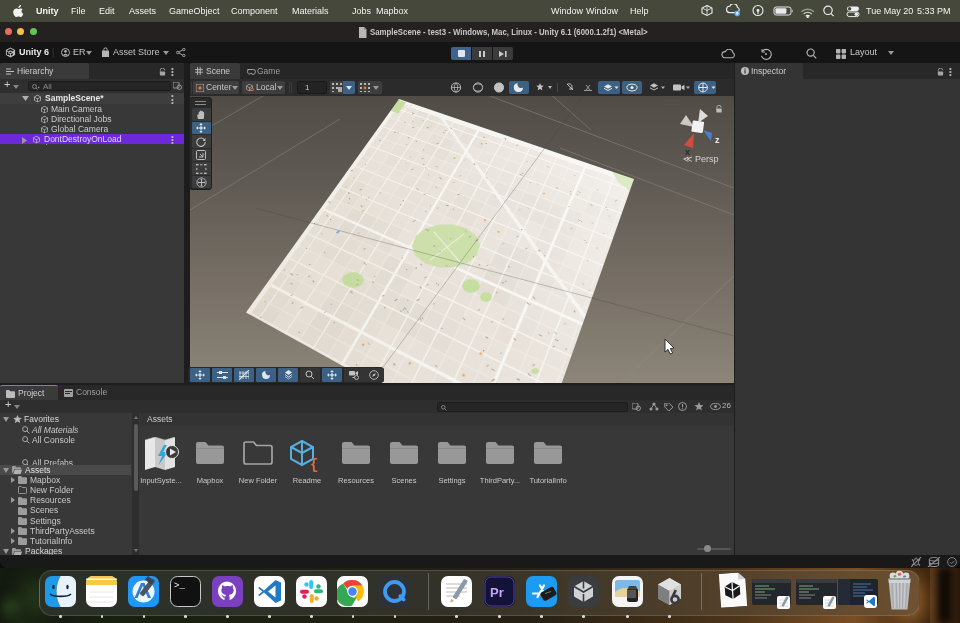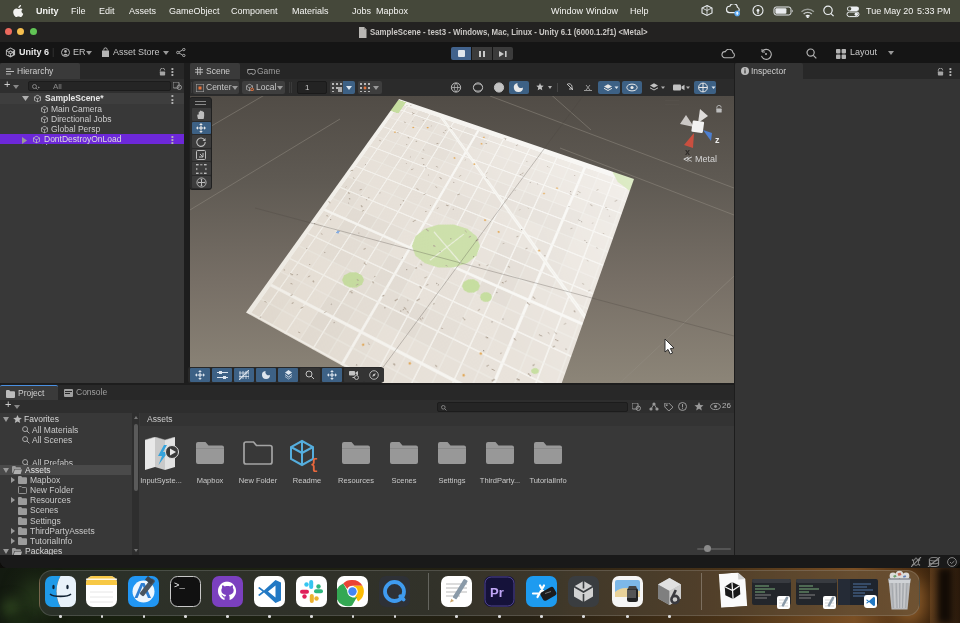--- a/index.html
+++ b/index.html
@@ -199,21 +199,21 @@
           <rect y="5.6" width="4.4" height="4.4" rx=".8"></rect>
           <rect x="5.6" y="5.6" width="4.4" height="4.4" rx=".8"></rect>
         </g>
       </svg>
   <span class="tbt" style="left:850px;color:#c9c9c9">Layout</span>
   <span class="tbt" style="left:888px"><span class="down"></span></span>
 </div>
 
 <div class="a" id="hier"></div>
 <div class="a tabstrip" style="left:0;top:63px;width:184px;height:16px"></div>
-<div class="tab" style="left:0;top:63px;width:80px">
+<div class="tab" style="left:0;top:63px;width:89px">
   <svg class="a" style="left:6px;top:4.5px" width="8" height="7" viewBox="0 0 8 7">
         <g stroke="#bdbdbd" stroke-width="1">
           <path d="M0 1h5M0 3.5h8M0 6h5"></path>
         </g>
       </svg>
   <span style="position:absolute;left:17px">Hierarchy</span>
 </div>
 <svg class="a" style="left:159px;top:67.5px" width="7" height="8" viewBox="0 0 8 9">
       <path d="M1.5 4V2.6a2.5 2.5 0 0 1 5 0" fill="none" stroke="#a5a5a5"></path>
       <rect x="1" y="4" width="6" height="4.5" rx=".8" fill="#a5a5a5"></rect>
@@ -221,21 +221,21 @@
 <div class="kebab" style="left:171px;top:66.5px;font-size:8px;line-height:3.2px">•<br>•<br>•</div>
 <div class="a" id="hiertools">
   <span class="a" style="left:4px;top:-1px;color:#cfcfcf;font-size:11px">+</span>
       <span class="down a" style="left:13px;top:6px;border-top-color:#888"></span>
   <div class="srch" style="left:28px;top:2px;width:143px;height:10px">
         <svg class="a" style="left:3px;top:2px" width="8" height="6" viewBox="0 0 8 6">
           <circle cx="2.5" cy="2.5" r="2" fill="none" stroke="#8a8a8a" stroke-width=".9"></circle>
           <path d="M4 4l1.6 1.6" stroke="#8a8a8a" stroke-width=".9"></path>
           <path d="M6 2.5l2 1-2 1z" fill="#8a8a8a"></path>
         </svg>
-        <span class="a" style="left:24px;top:0px;line-height:10px">All</span>
+        <span class="a" style="left:14px;top:0px;line-height:10px">All</span>
       </div>
   <svg class="a" style="left:173px;top:3px" width="9" height="8" viewBox="0 0 9 8">
         <rect x="0" y="0" width="6" height="6" rx="1" fill="none" stroke="#999" stroke-width="1"></rect>
         <circle cx="6.3" cy="5.3" r="2.2" fill="none" stroke="#999" stroke-width="1"></circle>
       </svg>
 </div>
 
 <div class="row" style="top:93.4px;background:#3e3e3e">
   <svg class="a" style="left:22px;top:3px" width="7" height="5" viewBox="0 0 7 5">
         <path d="M0 0h7L3.5 5z" fill="#b0b0b0"></path>
@@ -255,21 +255,21 @@
 <div class="row" style="top:114px">
       <svg class="a" style="left:40px;top:1px" width="9" height="9" viewBox="0 0 24 24">
         <path fill="#b8b8b8" d="M12 2 3 7v10l9 5 9-5V7zm0 2.2 6.8 3.8L12 11.7 5.2 8zM5 9.6l6 3.4v6.8l-6-3.4zm8 10.2v-6.8l6-3.4v6.8z"></path>
       </svg>
       <span class="a" style="left:51px">Directional Jobs</span>
     </div>
 <div class="row" style="top:124.3px">
       <svg class="a" style="left:40px;top:1px" width="9" height="9" viewBox="0 0 24 24">
         <path fill="#b8b8b8" d="M12 2 3 7v10l9 5 9-5V7zm0 2.2 6.8 3.8L12 11.7 5.2 8zM5 9.6l6 3.4v6.8l-6-3.4zm8 10.2v-6.8l6-3.4v6.8z"></path>
       </svg>
-      <span class="a" style="left:51px">Global Persp</span>
+      <span class="a" style="left:51px">Global Camera</span>
     </div>
 <div class="row" style="top:134.6px">
       <svg class="a" style="left:30px;top:2.5px" width="5" height="7" viewBox="0 0 5 7">
         <path d="M0 0l5 3.5L0 7z" fill="#999"></path>
       </svg>
       <svg class="a" style="left:38px;top:1px" width="9" height="9" viewBox="0 0 24 24">
         <path fill="#b8b8b8" d="M12 2 3 7v10l9 5 9-5V7zm0 2.2 6.8 3.8L12 11.7 5.2 8zM5 9.6l6 3.4v6.8l-6-3.4zm8 10.2v-6.8l6-3.4v6.8z"></path>
       </svg>
       <span class="a" style="left:34px">Map</span>
     </div>
@@ -858,21 +858,21 @@
     <path d="M43 30 52 33l-1 8z" fill="#4d7fd0"></path>
     <rect x="32" y="21" width="11.5" height="11.5" rx="1.2" fill="#f2f2f2" transform="rotate(8 37.75 26.75)"></rect>
     <text x="25" y="55" font-family="Liberation Sans" font-size="9" font-weight="bold" fill="#2e2b28">x</text>
     <text x="55" y="43" font-family="Liberation Sans" font-size="9" font-weight="bold" fill="#ebebeb">z</text>
   </svg>
   <svg class="a" style="left:525px;top:9px" width="8" height="9" viewBox="0 0 9 10">
         <path d="M2 4V3a2.5 2.5 0 0 1 5-.2" fill="none" stroke="#bdbdbd"></path>
         <rect x="1.5" y="4" width="6" height="4.5" rx=".8" fill="#bdbdbd"></rect>
       </svg>
   <div class="a" style="left:475px;top:4px;width:14px;height:5px;border-top:1.5px solid #55504a;border-bottom:1.5px solid #55504a"></div>
-  <div class="a" style="left:493px;top:58px;color:#d5d5d5;font-size:9px">≪ Metal</div>
+  <div class="a" style="left:493px;top:58px;color:#d5d5d5;font-size:9px">≪ Persp</div>
 
   <svg class="a" style="left:474px;top:243px" width="12" height="17" viewBox="0 0 12 17">
         <path d="M1 0v13l3-2.6L6.2 15l2.4-1-2.2-4.4L10 9z" fill="#fff" stroke="#222" stroke-width=".9"></path>
       </svg>
 </div>
 
 <div class="a" id="ltool">
   <div class="a" style="left:5px;top:3px;width:11px;height:1.2px;background:#8a8a8a"></div>
   <div class="a" style="left:5px;top:6px;width:11px;height:1.2px;background:#8a8a8a"></div>
   <div class="ltb" style="top:10px">
@@ -1075,33 +1075,33 @@
 <div class="a" id="ptree">
   <div class="prow" style="top:1.3px;">
         <svg class="a" style="left:3px;top:3px" width="6" height="5" viewBox="0 0 6 5">
           <path d="M0 0h6L3 5z" fill="#999"></path>
         </svg>
         <svg class="a" style="left:13px;top:1px" width="9" height="9" viewBox="0 0 10 10">
           <path d="M5 0l1.4 3.1 3.4.3-2.6 2.2.8 3.3L5 7.2 2 8.9l.8-3.3L.2 3.4l3.4-.3z" fill="#b8b8b8"></path>
         </svg>
         <span class="a" style="left:24px;color:#d8d8d8">Favorites</span>
       </div>
-      <div class="prow" style="top:11.5px;">
+      <div class="prow" style="top:11.5px;font-style:italic;">
         <svg class="a" style="left:22px;top:1px" width="8" height="8" viewBox="0 0 8 8">
           <circle cx="3.1" cy="3.1" r="2.5" fill="none" stroke="#a8a8a8" stroke-width="1"></circle>
           <path d="M5 5l2.4 2.4" stroke="#a8a8a8" stroke-width="1"></path>
         </svg>
         <span class="a" style="left:32px">All Materials</span>
       </div>
       <div class="prow" style="top:21.7px;">
         <svg class="a" style="left:22px;top:1px" width="8" height="8" viewBox="0 0 8 8">
           <circle cx="3.1" cy="3.1" r="2.5" fill="none" stroke="#a8a8a8" stroke-width="1"></circle>
           <path d="M5 5l2.4 2.4" stroke="#a8a8a8" stroke-width="1"></path>
         </svg>
-        <span class="a" style="left:32px">All Scenes</span>
+        <span class="a" style="left:32px">All Console</span>
       </div>
       <div class="prow" style="top:45px;">
         <svg class="a" style="left:22px;top:1px" width="8" height="8" viewBox="0 0 8 8">
           <circle cx="3.1" cy="3.1" r="2.5" fill="none" stroke="#a8a8a8" stroke-width="1"></circle>
           <path d="M5 5l2.4 2.4" stroke="#a8a8a8" stroke-width="1"></path>
         </svg>
         <span class="a" style="left:32px">All Prefabs</span>
       </div>
       <div class="prow" style="top:51.5px;background:#4a4a4a;">
         <svg class="a" style="left:3px;top:3px" width="6" height="5" viewBox="0 0 6 5">

